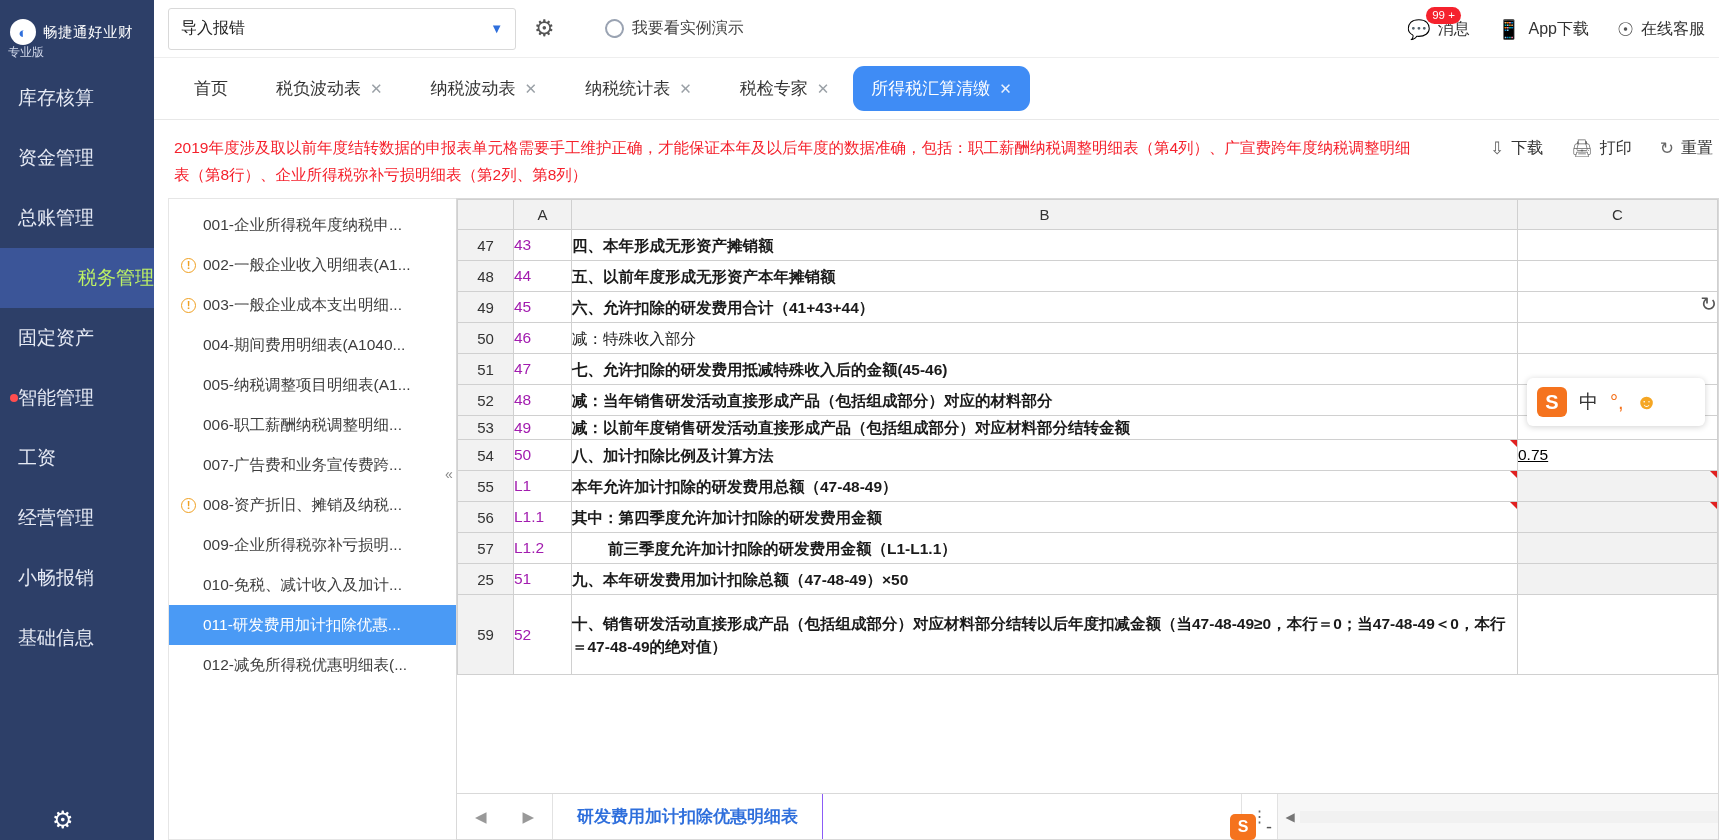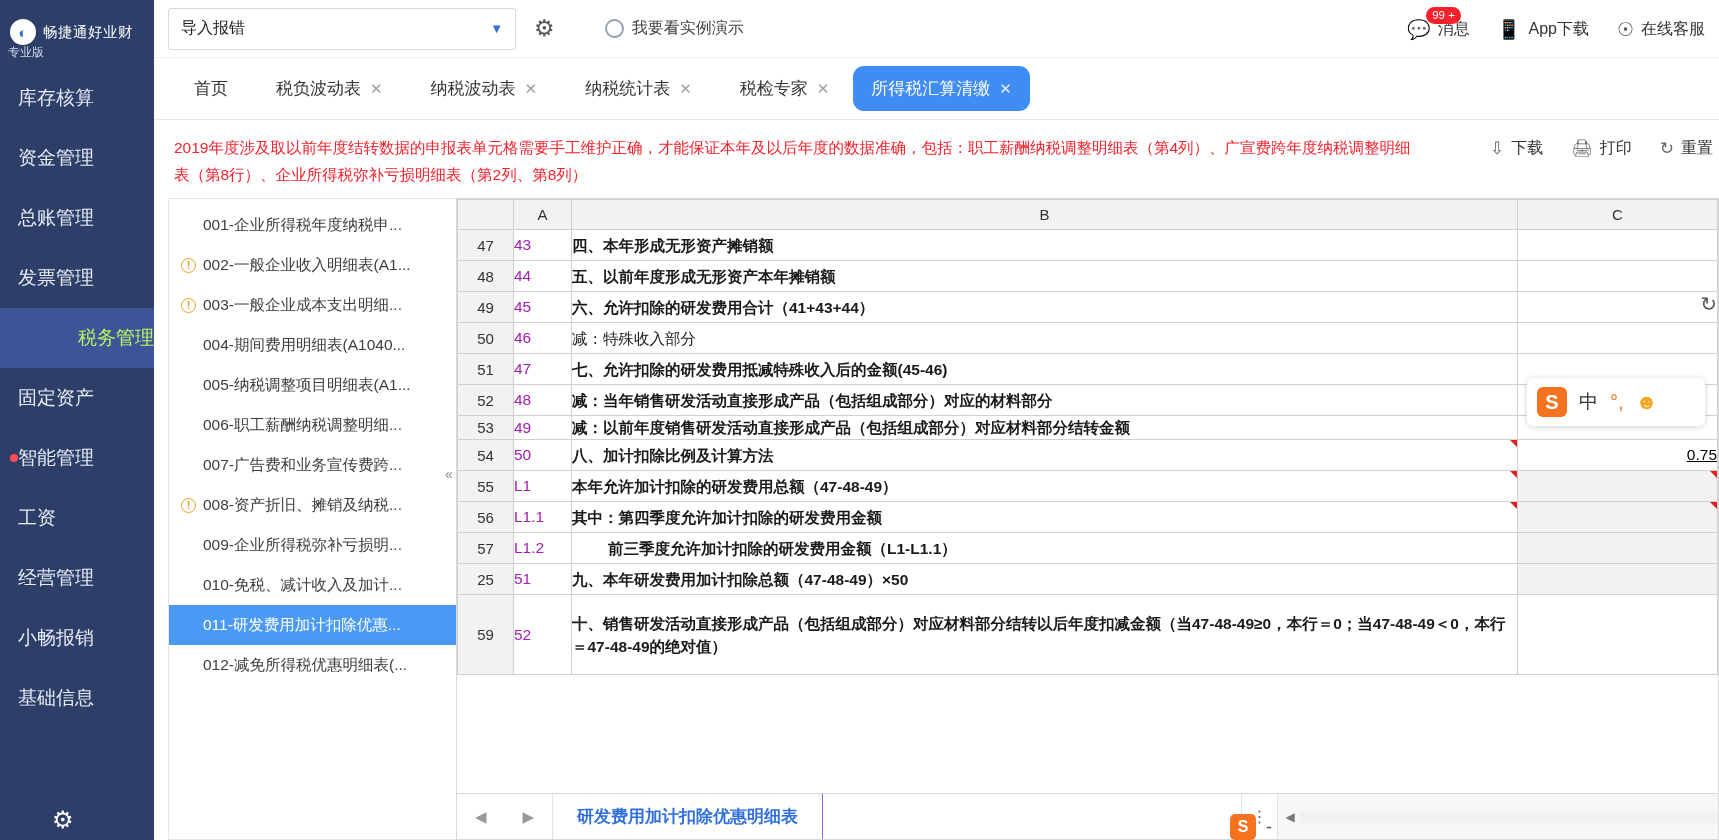--- a/index.html
+++ b/index.html
@@ -337,21 +337,21 @@
   }
   .cell-b {
     padding: 6px 10px;
     color: #1a1a1a;
     line-height: 23px;
   }
   .cell-b.bold { font-weight: bold; }
   .cell-b.indent { padding-left: 36px; font-weight: bold; }
   .cell-c {
     width: 200px;
-    text-align: right;
+    text-align: left;
     padding: 0 10px;
     position: relative;
     text-decoration: underline;
   }
   .cell-c.shaded { background: #f2f2f2; }
   .cell-c.mark::after, .cell-b.mark::after {
     content: "";
     position: absolute;
     top: 0; right: 0;
     border-top: 7px solid #e02020;
@@ -479,23 +479,20 @@
     </div>
     <div class="nav">
       <div class="nav-item">
         <span>库存核算</span>
       </div>
       <div class="nav-item">
         <span>资金管理</span>
       </div>
       <div class="nav-item">
         <span>总账管理</span>
-      </div>
-      <div class="nav-item">
-        <span>发票管理</span>
       </div>
       <div class="nav-item active">
         <span>税务管理</span>
       </div>
       <div class="nav-item">
         <span>固定资产</span>
       </div>
       <div class="nav-item">
         <span class="dot"></span>
         <span>智能管理</span>

